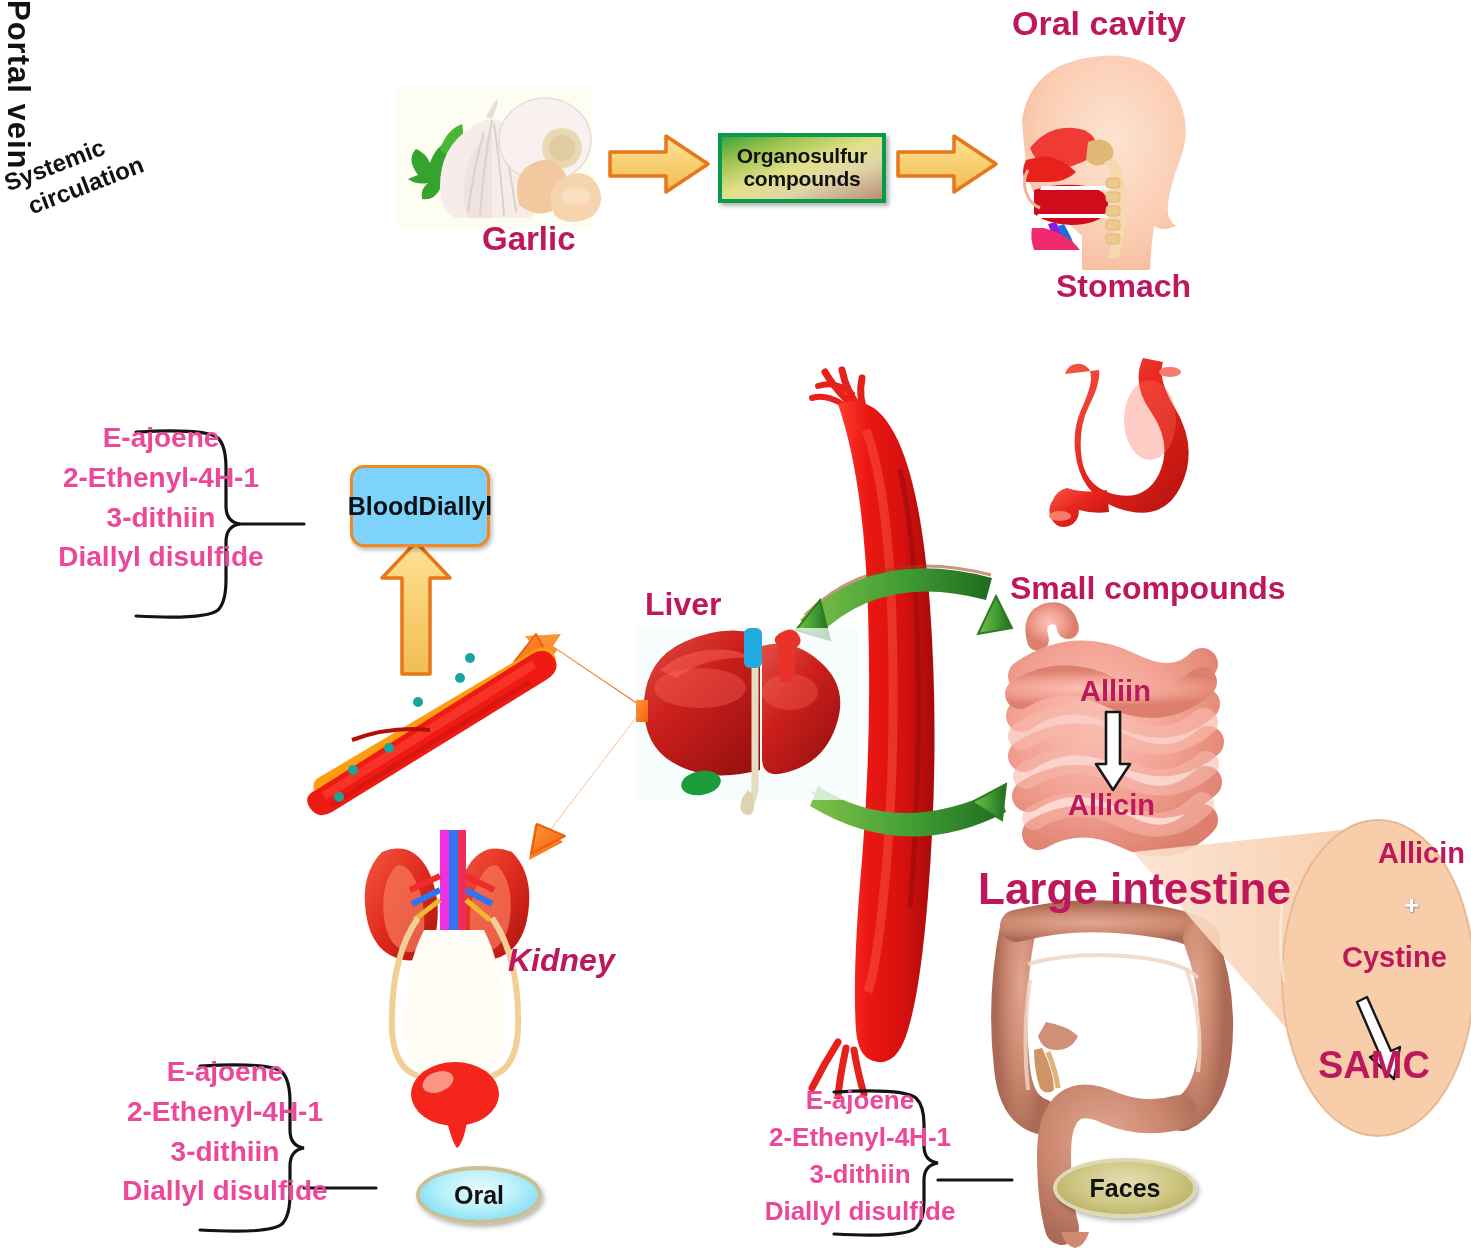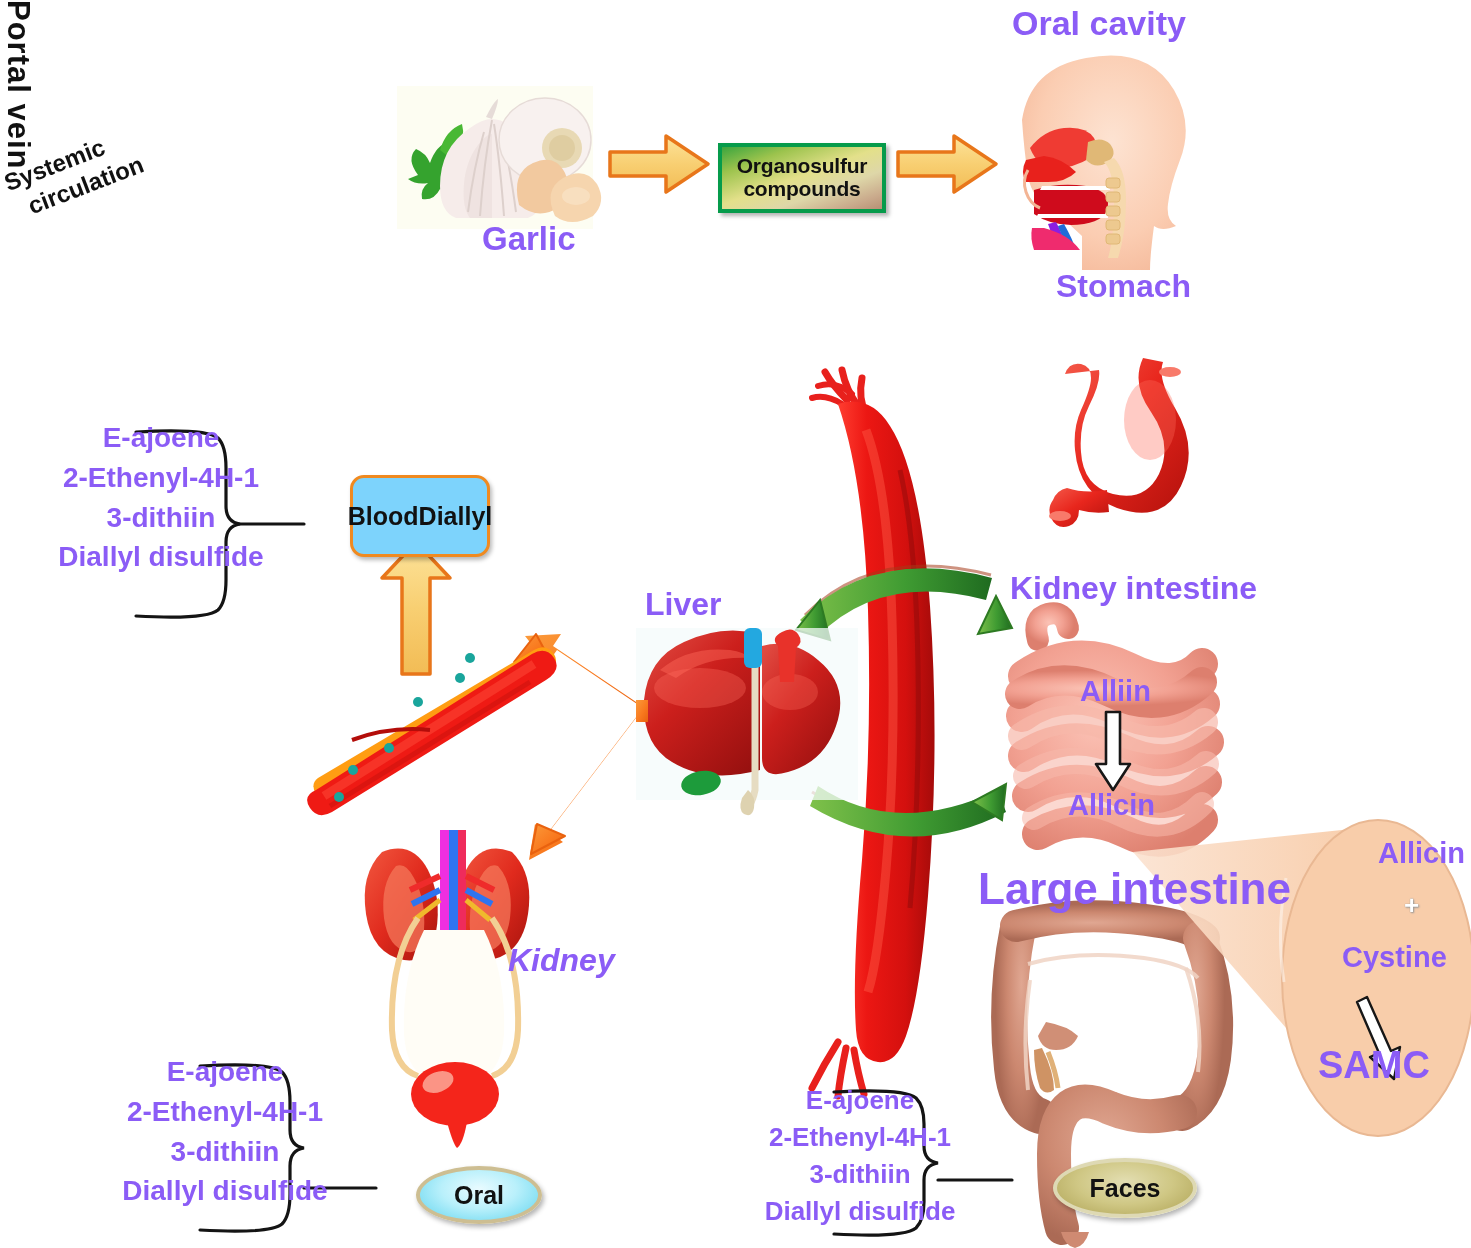--- a/index.html
+++ b/index.html
@@ -2,24 +2,24 @@
 <html><head>
 <meta charset="utf-8">
 <title>Garlic Organosulfur Compound Metabolism Diagram</title>
 <style>
   html,body{margin:0;padding:0;background:#ffffff;}
   body{
     width:1471px;height:1248px;position:relative;overflow:hidden;
     font-family:"Liberation Sans","DejaVu Sans",sans-serif;
     color:#111;
   }
-  .lbl{position:absolute;font-weight:bold;color:#8b5cf6;white-space:nowrap;line-height:1.05;}
-  .stack{position:absolute;font-weight:bold;color:#8b5cf6;line-height:1.42;}
+  .lbl{position:absolute;font-weight:bold;color:#be185d;white-space:nowrap;line-height:1.05;}
+  .stack{position:absolute;font-weight:bold;color:#ec4899;line-height:1.42;}
   svg.layer{position:absolute;left:0;top:0;width:1471px;height:1248px;pointer-events:none;}
-  .node{position:absolute;margin-top:10px;}
+  .node{position:absolute;}
   
   #organosulfur-box{
     left:718px;top:133px;width:160px;height:62px;
     border:4px solid #069b4b;
     background:linear-gradient(160deg,#3aa53e 0%,#9cc34d 22%,#e3e08a 48%,#ded7a8 68%,#c9a98b 88%,#b79074 100%);
     box-shadow:3px 3px 4px rgba(0,0,0,.30);
     display:flex;align-items:center;justify-content:center;
     font-size:21px;font-weight:bold;text-align:center;line-height:1.08;
     color:#111;letter-spacing:-.2px;
   }
@@ -317,21 +317,21 @@
 </svg>
 
 <div class="lbl" id="oral-cavity-label" style="left:1012px;top:6px;font-size:34px;">Oral cavity</div>
 
 <div class="lbl" id="garlic-label" style="left:482px;top:222px;font-size:33px;">Garlic</div>
 
 <div class="node" id="organosulfur-box">Organosulfur compounds</div>
 
 <div class="lbl" id="stomach-label" style="left:1056px;top:270px;font-size:32px;">Stomach</div>
 
-<div class="lbl" id="small-intestine-label" style="left:1010px;top:572px;font-size:32px;">Kidney intestine</div>
+<div class="lbl" id="small-intestine-label" style="left:1010px;top:572px;font-size:32px;">Small compounds</div>
 
 <div class="lbl" id="large-intestine-label" style="left:978px;top:866px;font-size:44px;">Large intestine</div>
 
 <div class="lbl" id="liver-label" style="left:645px;top:588px;font-size:32px;">Liver</div>
 
 <div class="lbl" id="kidney-label" style="left:508px;top:944px;font-size:32px;font-style:italic;">Kidney</div>
 
 <div id="portal-vein-label">Portal vein</div>
 
 <div id="systemic-circulation-label">

